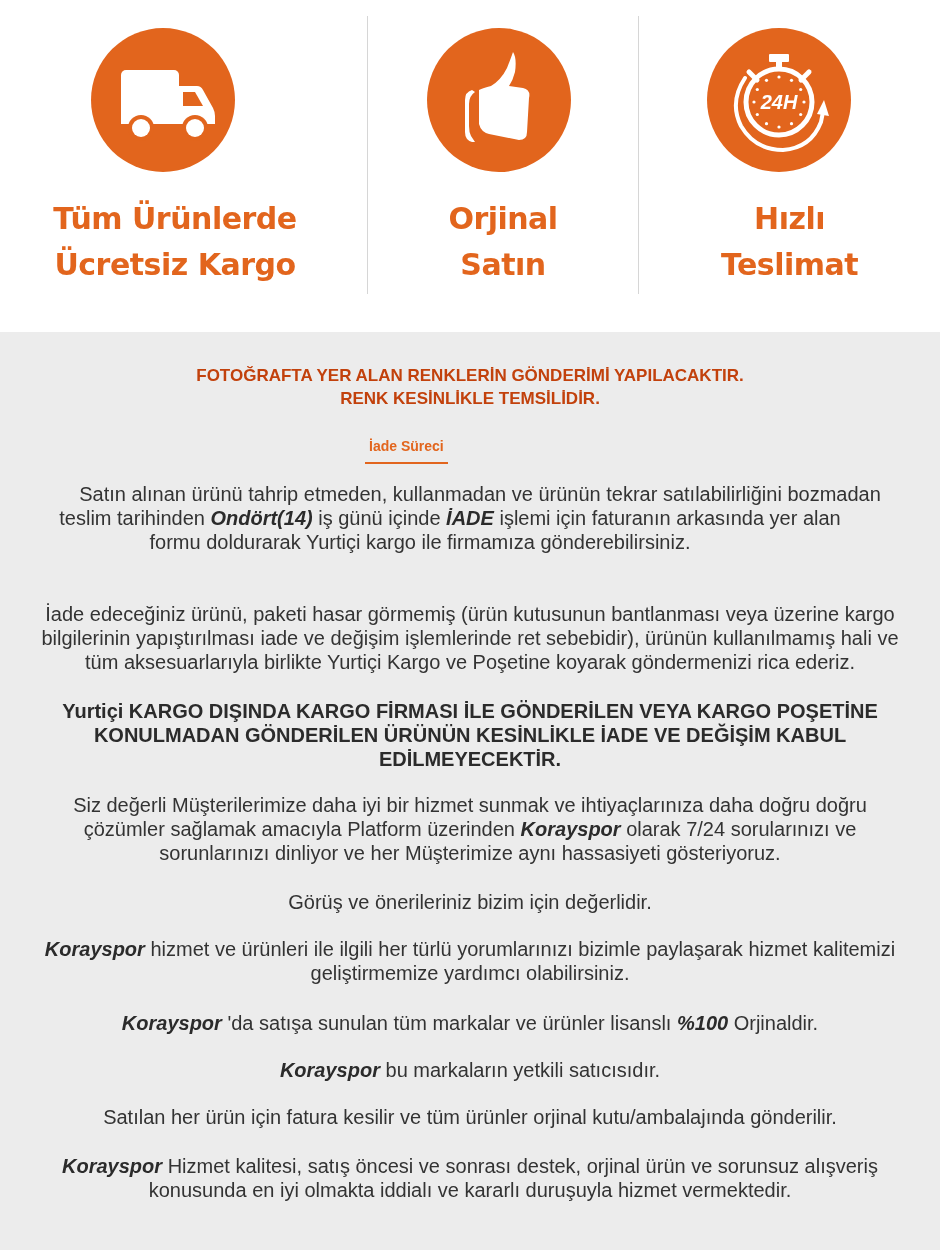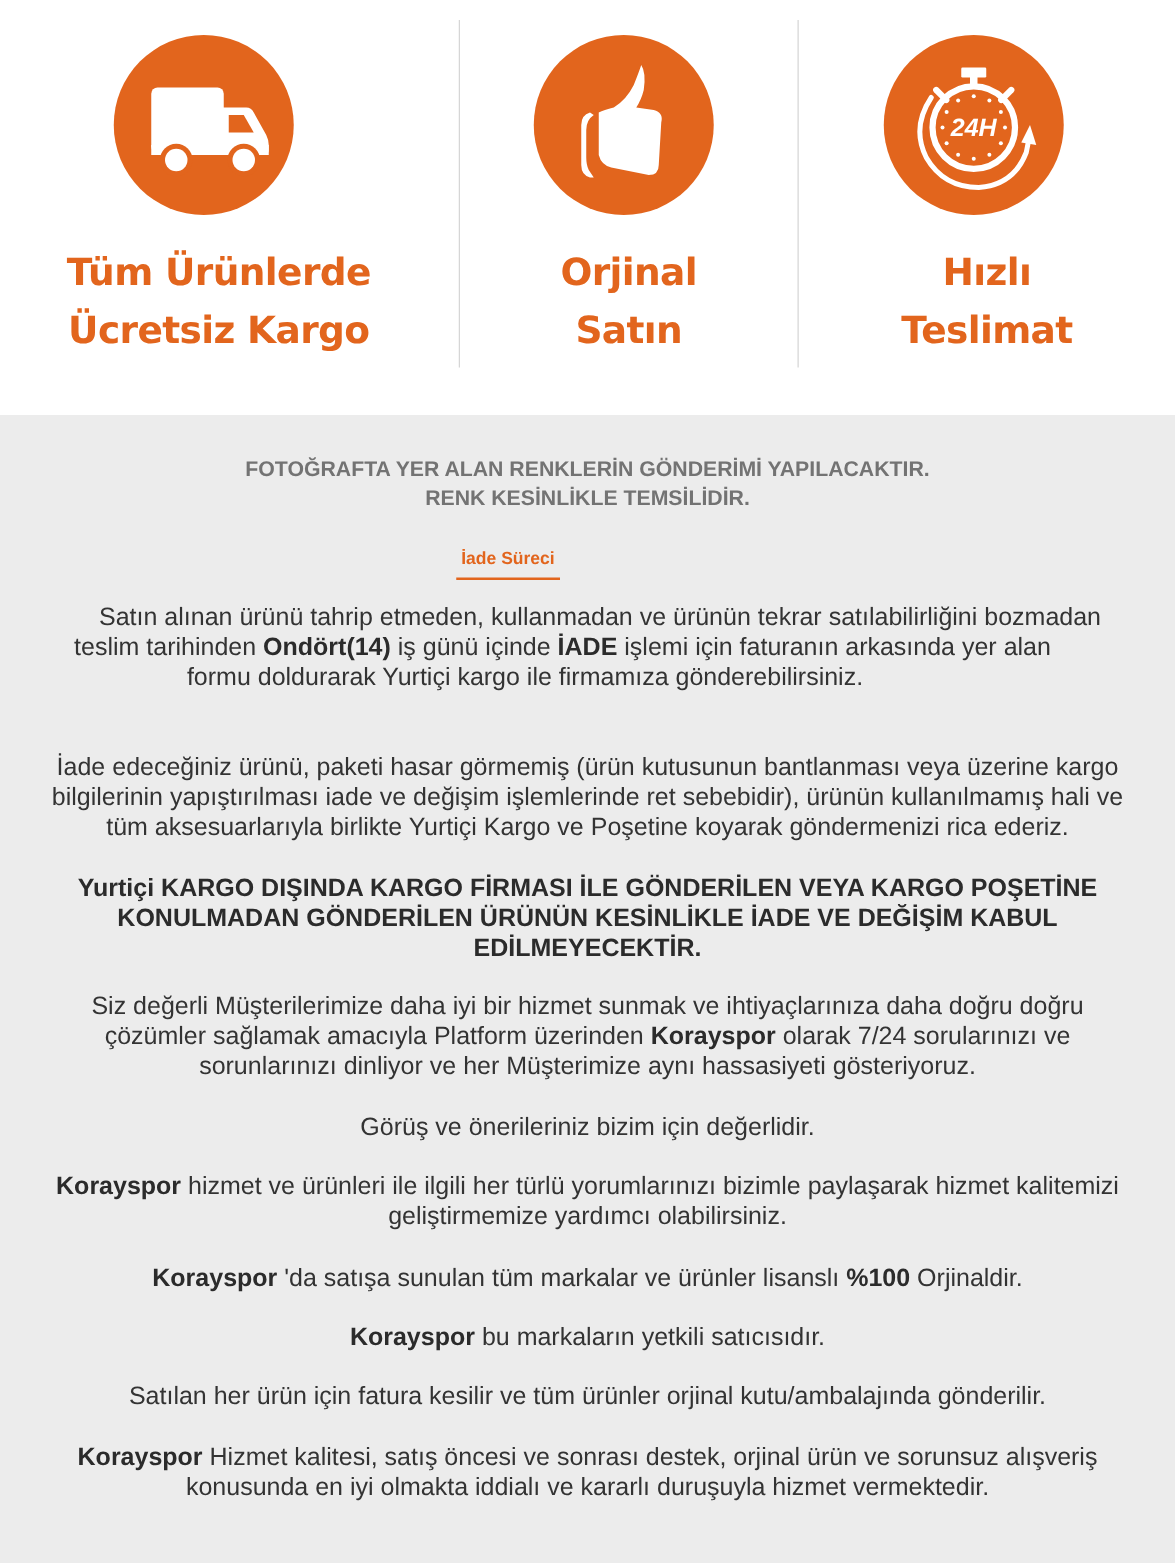--- a/index.html
+++ b/index.html
@@ -7,24 +7,24 @@
   body { font-family: "Liberation Sans", "DejaVu Sans", sans-serif; color: #333; }
 
   .top { position: absolute; left: 0; top: 0; width: 940px; height: 332px; background: #ffffff; }
   .divider { position: absolute; top: 16px; width: 1px; height: 278px; background: #d6d6d6; }
   .feature { position: absolute; top: 0; height: 284px; text-align: center; }
   .badge { position: absolute; width: 144px; height: 144px; border-radius: 50%; background: #e2651d; top: 28px; }
   .badge svg { position: absolute; left: 0; top: 0; width: 144px; height: 144px; }
   .feature-title { position: absolute; left: 0; right: 0; top: 196px; color: #e2651d; font-weight: bold; font-size: 30px; line-height: 46px; letter-spacing: -0.5px; font-family: "DejaVu Sans", "Liberation Sans", sans-serif; }
 
   .content { position: absolute; left: 0; top: 332px; width: 940px; height: 918px; background: #ececec; }
-  .notice { position: absolute; left: 0; right: 0; top: 32px; text-align: center; color: #737373; font-weight: bold; font-size: 17px; line-height: 23px; }
+  .notice { position: absolute; left: 0; right: 0; top: 32px; text-align: center; color: #c2410c; font-weight: bold; font-size: 17px; line-height: 23px; }
   .iade-title { position: absolute; left: 365px; top: 102px; color: #e2651d; font-weight: bold; font-size: 14px; line-height: 24px; padding: 0 4px 4px 4px; border-bottom: 2px solid #e2651d; }
   .p { position: absolute; left: 20px; right: 20px; text-align: center; font-size: 20px; line-height: 24px; color: #333; }
-  .p b { color: #2b2b2b; }
+  .p b { color: #2b2b2b; font-style: italic; }
   .p-bold { font-weight: bold; color: #2b2b2b; }
 </style>
 </head>
 <body>
 
 <div class="top">
   <div class="divider" style="left:367px"></div>
   <div class="divider" style="left:638px"></div>
 
   <div class="feature" style="left:20px;width:310px">

